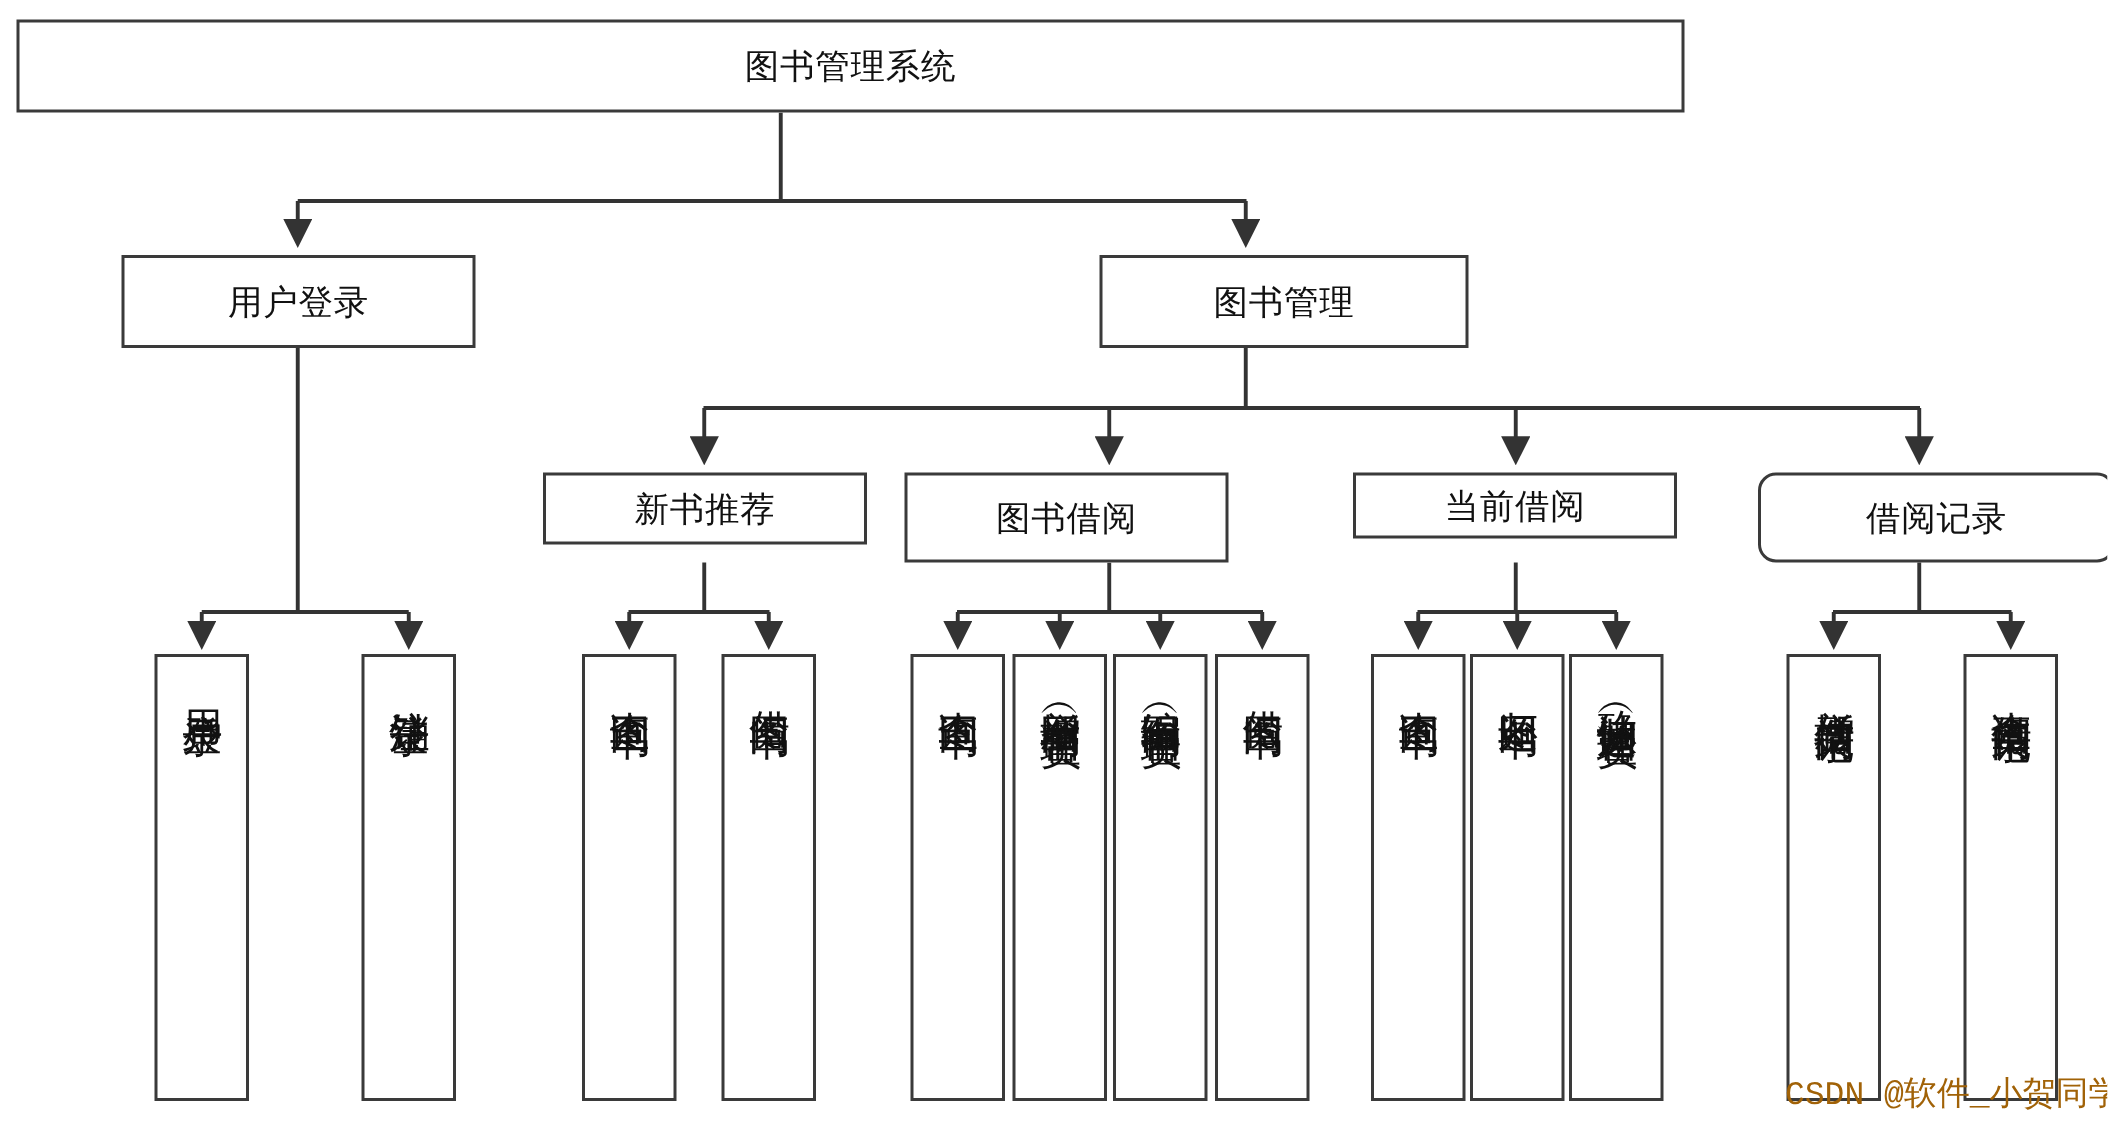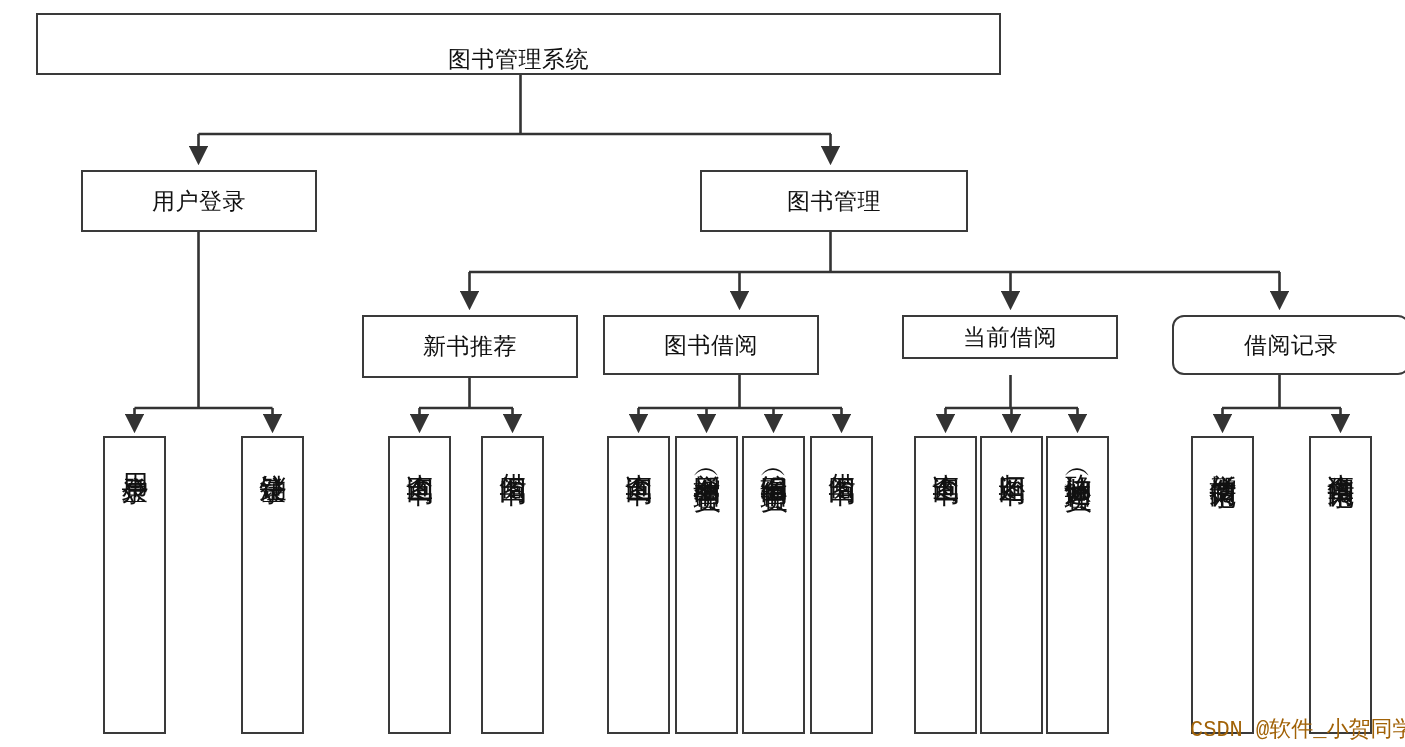--- a/index.html
+++ b/index.html
@@ -121,33 +121,33 @@
       <path d="M 1011.5 408 L 1011.5 430" marker-end="url(#arrow)"></path>
       <path d="M 1077.5 408 L 1077.5 430" marker-end="url(#arrow)"></path>
 
       <path d="M 1279.5 375 L 1279.5 408"></path>
       <path d="M 1222 408 L 1341 408"></path>
       <path d="M 1222.5 408 L 1222.5 430" marker-end="url(#arrow)"></path>
       <path d="M 1340.5 408 L 1340.5 430" marker-end="url(#arrow)"></path>
     </g>
   </svg>
 
-  <div class="node root horiz" style="left:36px; top:13px; width:965px; height:62px;align-items:flex-end;">
+  <div class="node root horiz" style="left:11px; top:13px; width:1112px; height:62px;">
     <span class="node-label">图书管理系统</span>
   </div>
 
   <div class="node horiz" style="left:81px; top:170px; width:236px; height:62px;">
     <span class="node-label">用户登录</span>
   </div>
 
-  <div class="node horiz" style="left:700px; top:170px; width:268px; height:62px;">
+  <div class="node horiz" style="left:733px; top:170px; width:246px; height:62px;">
     <span class="node-label">图书管理</span>
   </div>
 
-  <div class="node horiz" style="left:362px; top:315px; width:216px; height:63px;">
+  <div class="node horiz" style="left:362px; top:315px; width:216px; height:48px;">
     <span class="node-label">新书推荐</span>
   </div>
 
   <div class="node horiz" style="left:603px; top:315px; width:216px; height:60px;">
     <span class="node-label">图书借阅</span>
   </div>
 
   <div class="node horiz" style="left:902px; top:315px; width:216px; height:44px;">
     <span class="node-label">当前借阅</span>
   </div>

